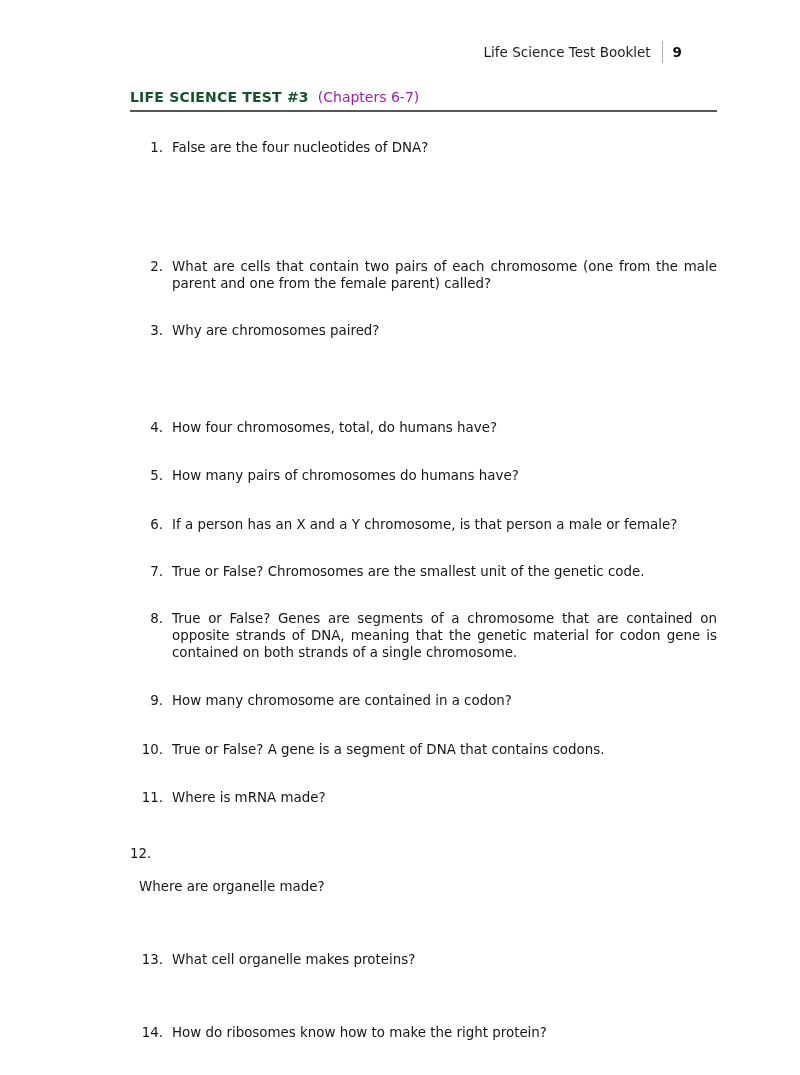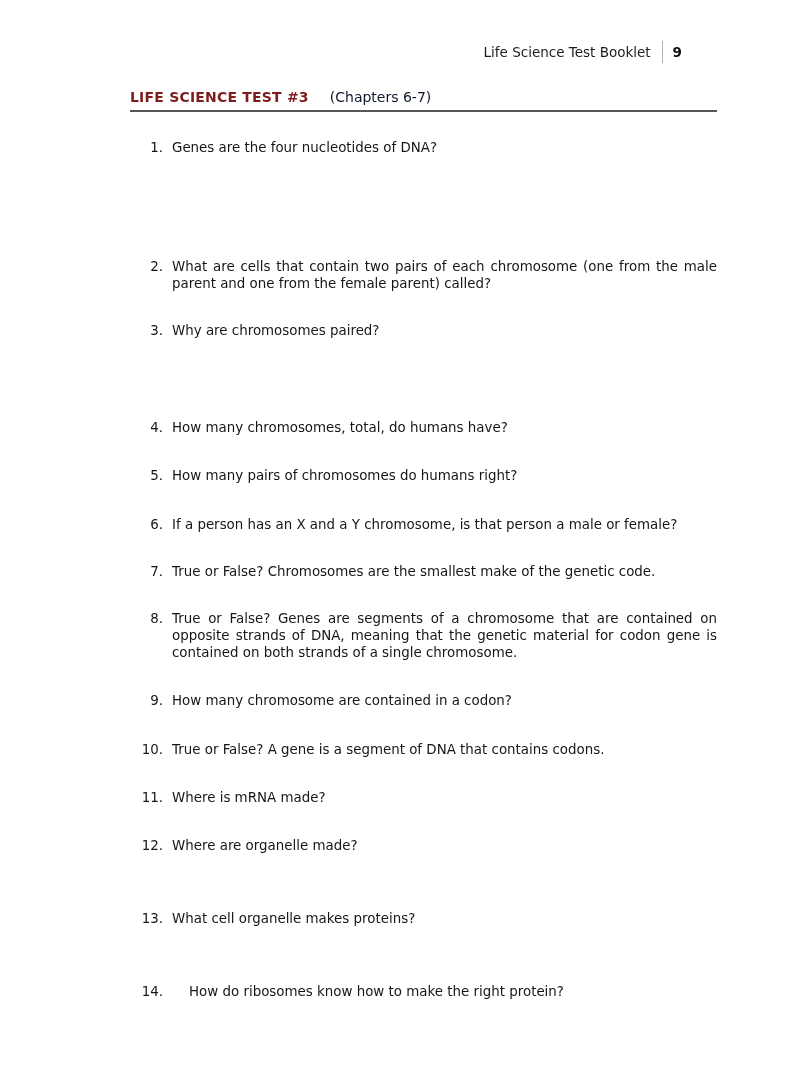--- a/index.html
+++ b/index.html
@@ -41,25 +41,25 @@
   
   .title-row {
     margin: 26px 0 0 130px;
     font-size: 14px;
     line-height: 16px;
     white-space: nowrap;
   }
   .test-title {
     font-weight: bold;
     letter-spacing: 0.2px;
-    color: #7f1d1d;
+    color: #14532d;
   }
   .test-chapters {
-    margin-left: 21px;
-    color: #0f172a;
+    margin-left: 9px;
+    color: #a21caf;
   }
   .title-rule {
     margin: 5px 0 0 130px;
     width: 587px;
     height: 2px;
     background: #575757;
     border: none;
   }
   
   .questions {
@@ -97,82 +97,82 @@
 
   <div class="title-row">
     <span class="test-title">LIFE SCIENCE TEST #3</span><span class="test-chapters">(Chapters 6-7)</span>
   </div>
 
   <div class="title-rule"></div>
 
   <ol class="questions" id="question-list">
   <li class="question" style="margin-bottom: 102px;">
     <span class="qnum">1.</span>
-    <span class="qtext">Genes are the four nucleotides of DNA?</span>
+    <span class="qtext">False are the four nucleotides of DNA?</span>
   </li>
 
   <li class="question" style="margin-bottom: 30px;">
     <span class="qnum">2.</span>
     <span class="qtext">What are cells that contain two pairs of each chromosome (one from the male parent and one from the female parent) called?</span>
   </li>
 
   <li class="question" style="margin-bottom: 80px;">
     <span class="qnum">3.</span>
     <span class="qtext">Why are chromosomes paired?</span>
   </li>
 
   <li class="question" style="margin-bottom: 31px;">
     <span class="qnum">4.</span>
-    <span class="qtext">How many chromosomes, total, do humans have?</span>
+    <span class="qtext">How four chromosomes, total, do humans have?</span>
   </li>
 
   <li class="question" style="margin-bottom: 32px;">
     <span class="qnum">5.</span>
-    <span class="qtext">How many pairs of chromosomes do humans right?</span>
+    <span class="qtext">How many pairs of chromosomes do humans have?</span>
   </li>
 
   <li class="question" style="margin-bottom: 30px;">
     <span class="qnum">6.</span>
     <span class="qtext">If a person has an X and a Y chromosome, is that person a male or female?</span>
   </li>
 
   <li class="question" style="margin-bottom: 30px;">
     <span class="qnum">7.</span>
-    <span class="qtext">True or False? Chromosomes are the smallest make of the genetic code.</span>
+    <span class="qtext">True or False? Chromosomes are the smallest unit of the genetic code.</span>
   </li>
 
   <li class="question" style="margin-bottom: 31px;">
     <span class="qnum">8.</span>
     <span class="qtext">True or False? Genes are segments of a chromosome that are contained on opposite strands of DNA, meaning that the genetic material for codon gene is contained on both strands of a single chromosome.</span>
   </li>
 
   <li class="question" style="margin-bottom: 32px;">
     <span class="qnum">9.</span>
     <span class="qtext">How many chromosome are contained in a codon?</span>
   </li>
 
   <li class="question" style="margin-bottom: 31px;">
     <span class="qnum">10.</span>
     <span class="qtext">True or False? A gene is a segment of DNA that contains codons.</span>
   </li>
 
-  <li class="question" style="margin-bottom: 31px;">
+  <li class="question" style="margin-bottom: 39px;">
     <span class="qnum">11.</span>
     <span class="qtext">Where is mRNA made?</span>
   </li>
 
-  <li class="question" style="margin-bottom: 56px;">
+  <li class="question" style="margin-bottom: 56px; flex-direction: column;">
     <span class="qnum">12.</span>
     <span class="qtext">Where are organelle made?</span>
   </li>
 
   <li class="question" style="margin-bottom: 56px;">
     <span class="qnum">13.</span>
     <span class="qtext">What cell organelle makes proteins?</span>
   </li>
 
-  <li class="question" style="margin-bottom: 51px; gap: 17px;">
+  <li class="question" style="margin-bottom: 51px;">
     <span class="qnum">14.</span>
     <span class="qtext">How do ribosomes know how to make the right protein?</span>
   </li>
 </ol>
 
 </div>
 
 </body></html>

